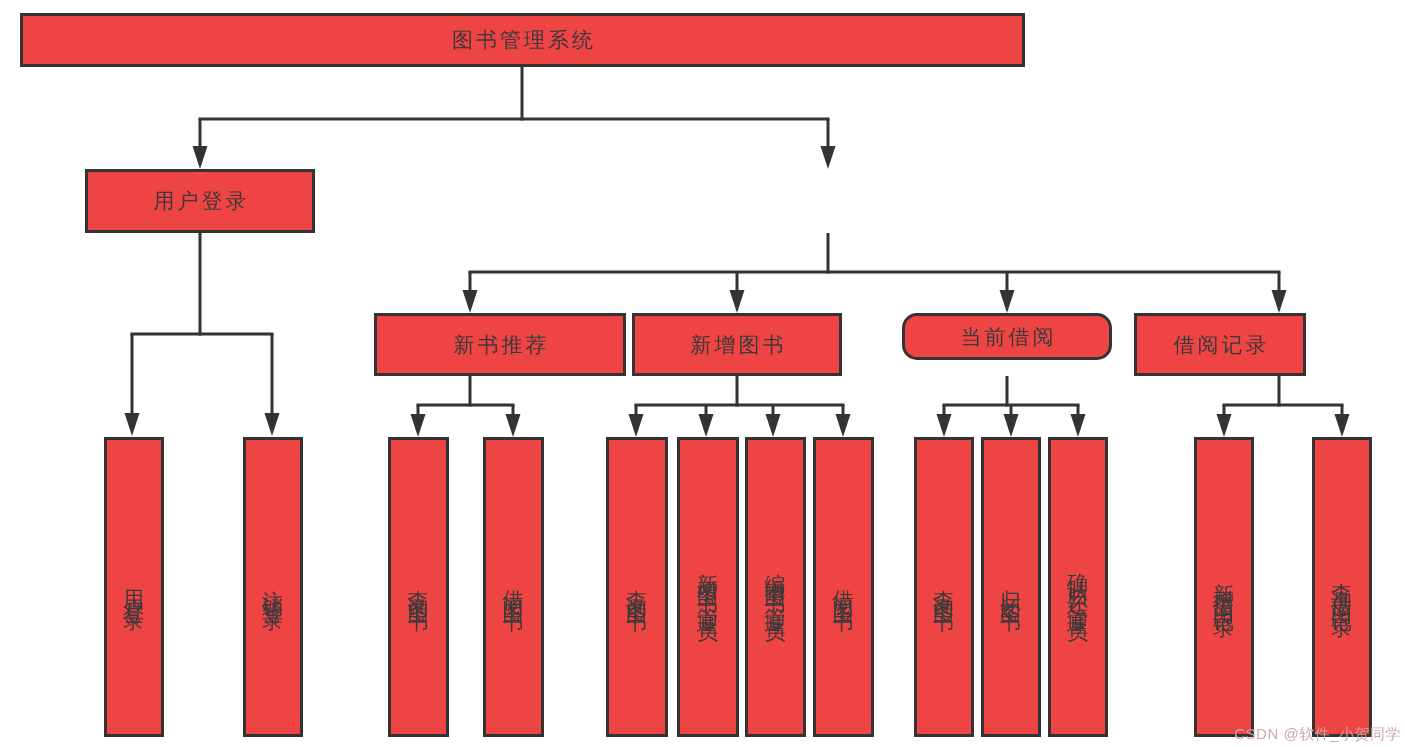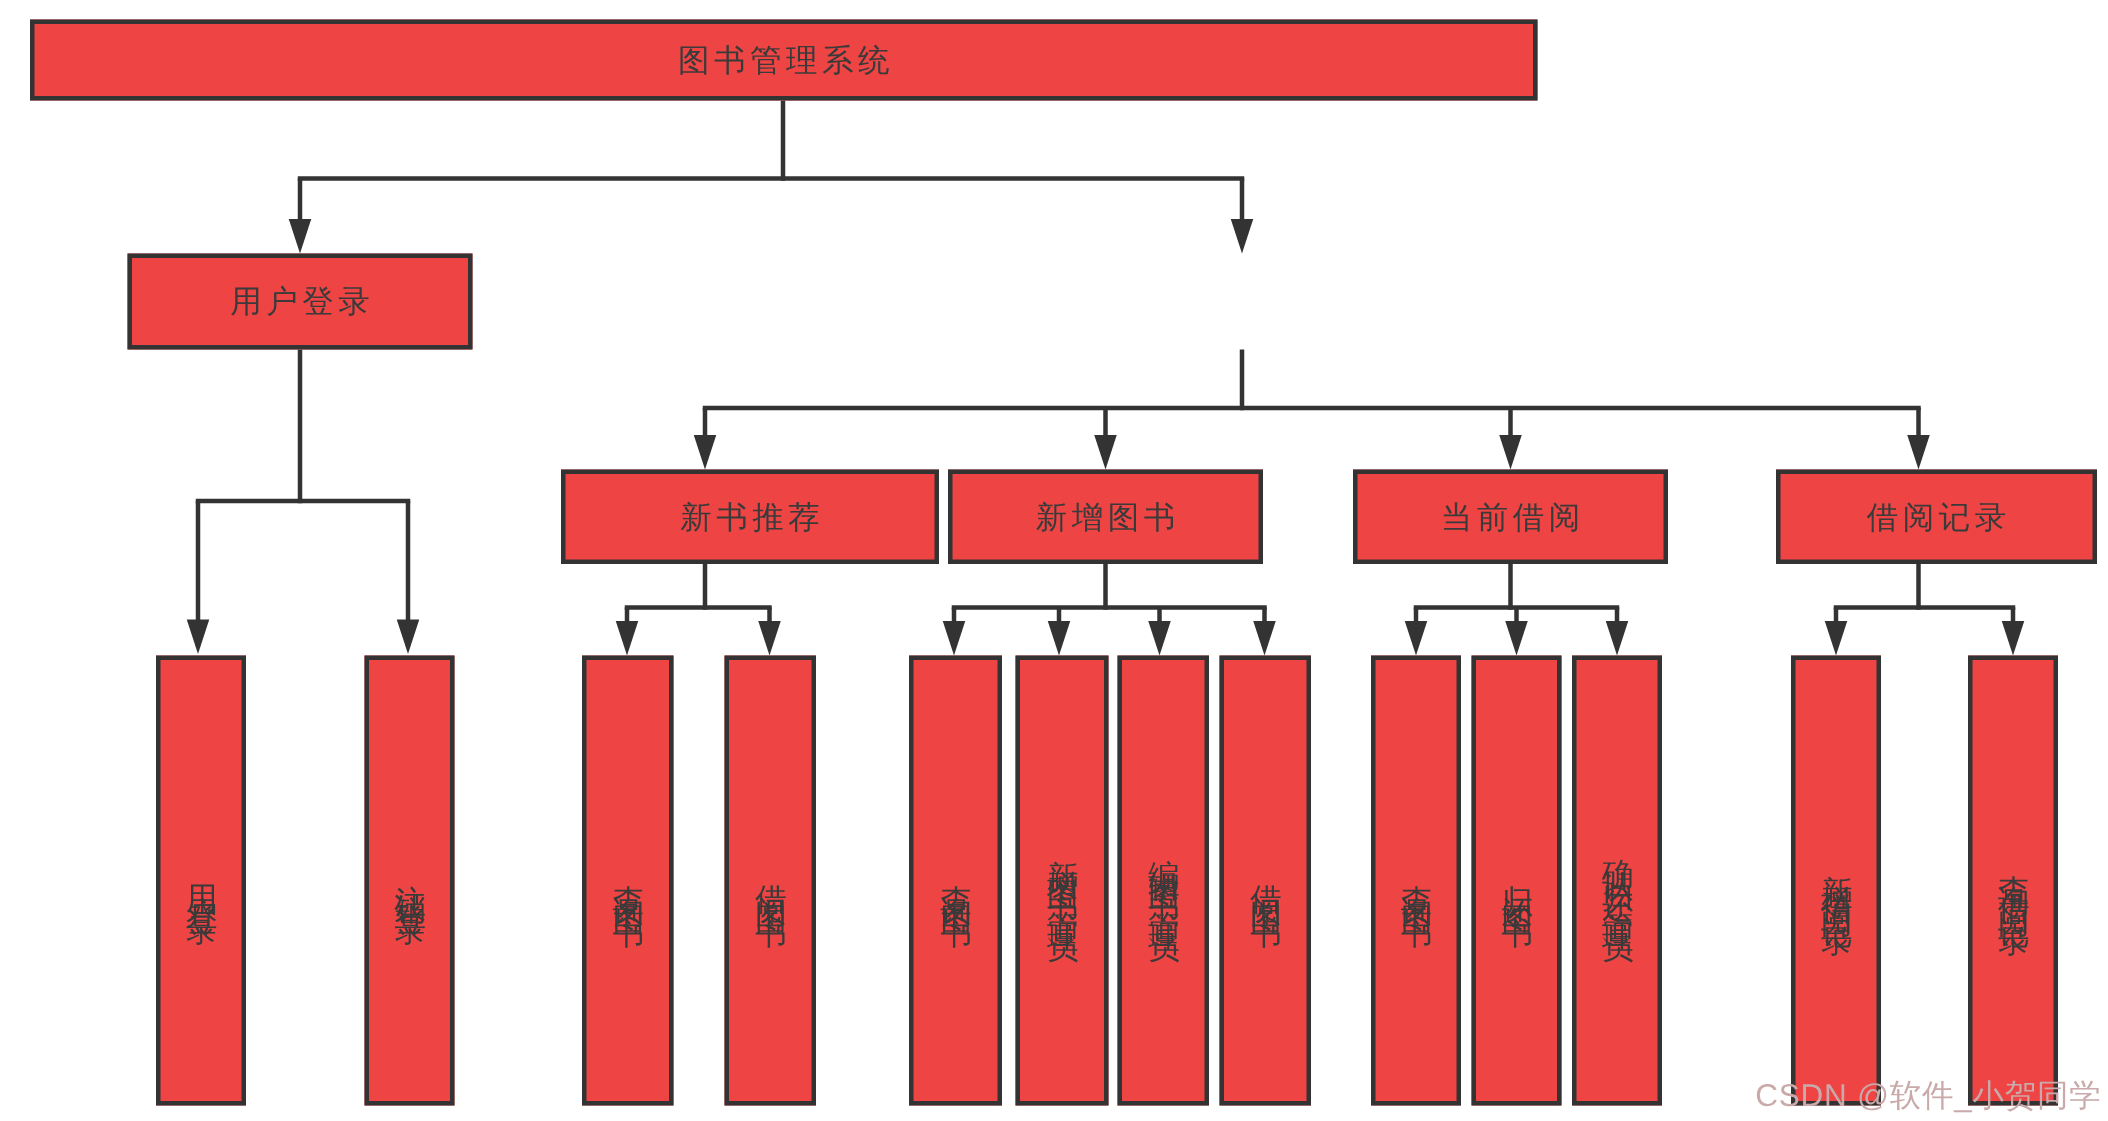--- a/index.html
+++ b/index.html
@@ -36,21 +36,21 @@
     writing-mode: vertical-rl;
     text-orientation: mixed;
     letter-spacing: 7px;
     line-height: 1;
     padding: 6px 0;
   }
   .watermark {
     position: absolute;
     right: 4px;
     bottom: 3px;
-    font-size: 21px;
+    font-size: 15px;
     color: var(--watermark);
     letter-spacing: 0.5px;
     white-space: nowrap;
   }
 </style>
 </head>
 <body>
 
 <div class="canvas">
 
@@ -122,22 +122,22 @@
       <polygon points="1334.5,414 1349.5,414 1342,437"></polygon>
     </g>
   </svg>
 
   <div class="box h" style="left:20px; top:13px; width:1005px; height:54px;">图书管理系统</div>
 
   <div class="box h" style="left:85px; top:169px; width:230px; height:64px;">用户登录</div>
 
   <div class="box h" style="left:374px; top:313px; width:252px; height:63px;">新书推荐</div>
   <div class="box h" style="left:632px; top:313px; width:210px; height:63px;">新增图书</div>
-  <div class="box h" style="left:902px; top:313px; width:210px; height:63px;">当前借阅</div>
-  <div class="box h" style="left:1184px; top:313px; width:214px; height:63px;">借阅记录</div>
+  <div class="box h" style="left:902px; top:313px; width:210px; height:47px;border-radius:15px;">当前借阅</div>
+  <div class="box h" style="left:1134px; top:313px; width:172px; height:63px;">借阅记录</div>
 
   <div class="box v" style="left:104px; top:437px; width:60px; height:300px;">用户登录</div>
   <div class="box v" style="left:243px; top:437px; width:60px; height:300px;">注销登录</div>
 
   <div class="box v" style="left:388px; top:437px; width:61px; height:300px;">查询图书</div>
   <div class="box v" style="left:483px; top:437px; width:61px; height:300px;">借阅图书</div>
 
   <div class="box v" style="left:606px; top:437px; width:62px; height:300px;">查询图书</div>
   <div class="box v" style="left:677px; top:437px; width:62px; height:300px;">新增图书（管理员）</div>
   <div class="box v" style="left:745px; top:437px; width:61px; height:300px;">编辑图书（管理员）</div>

